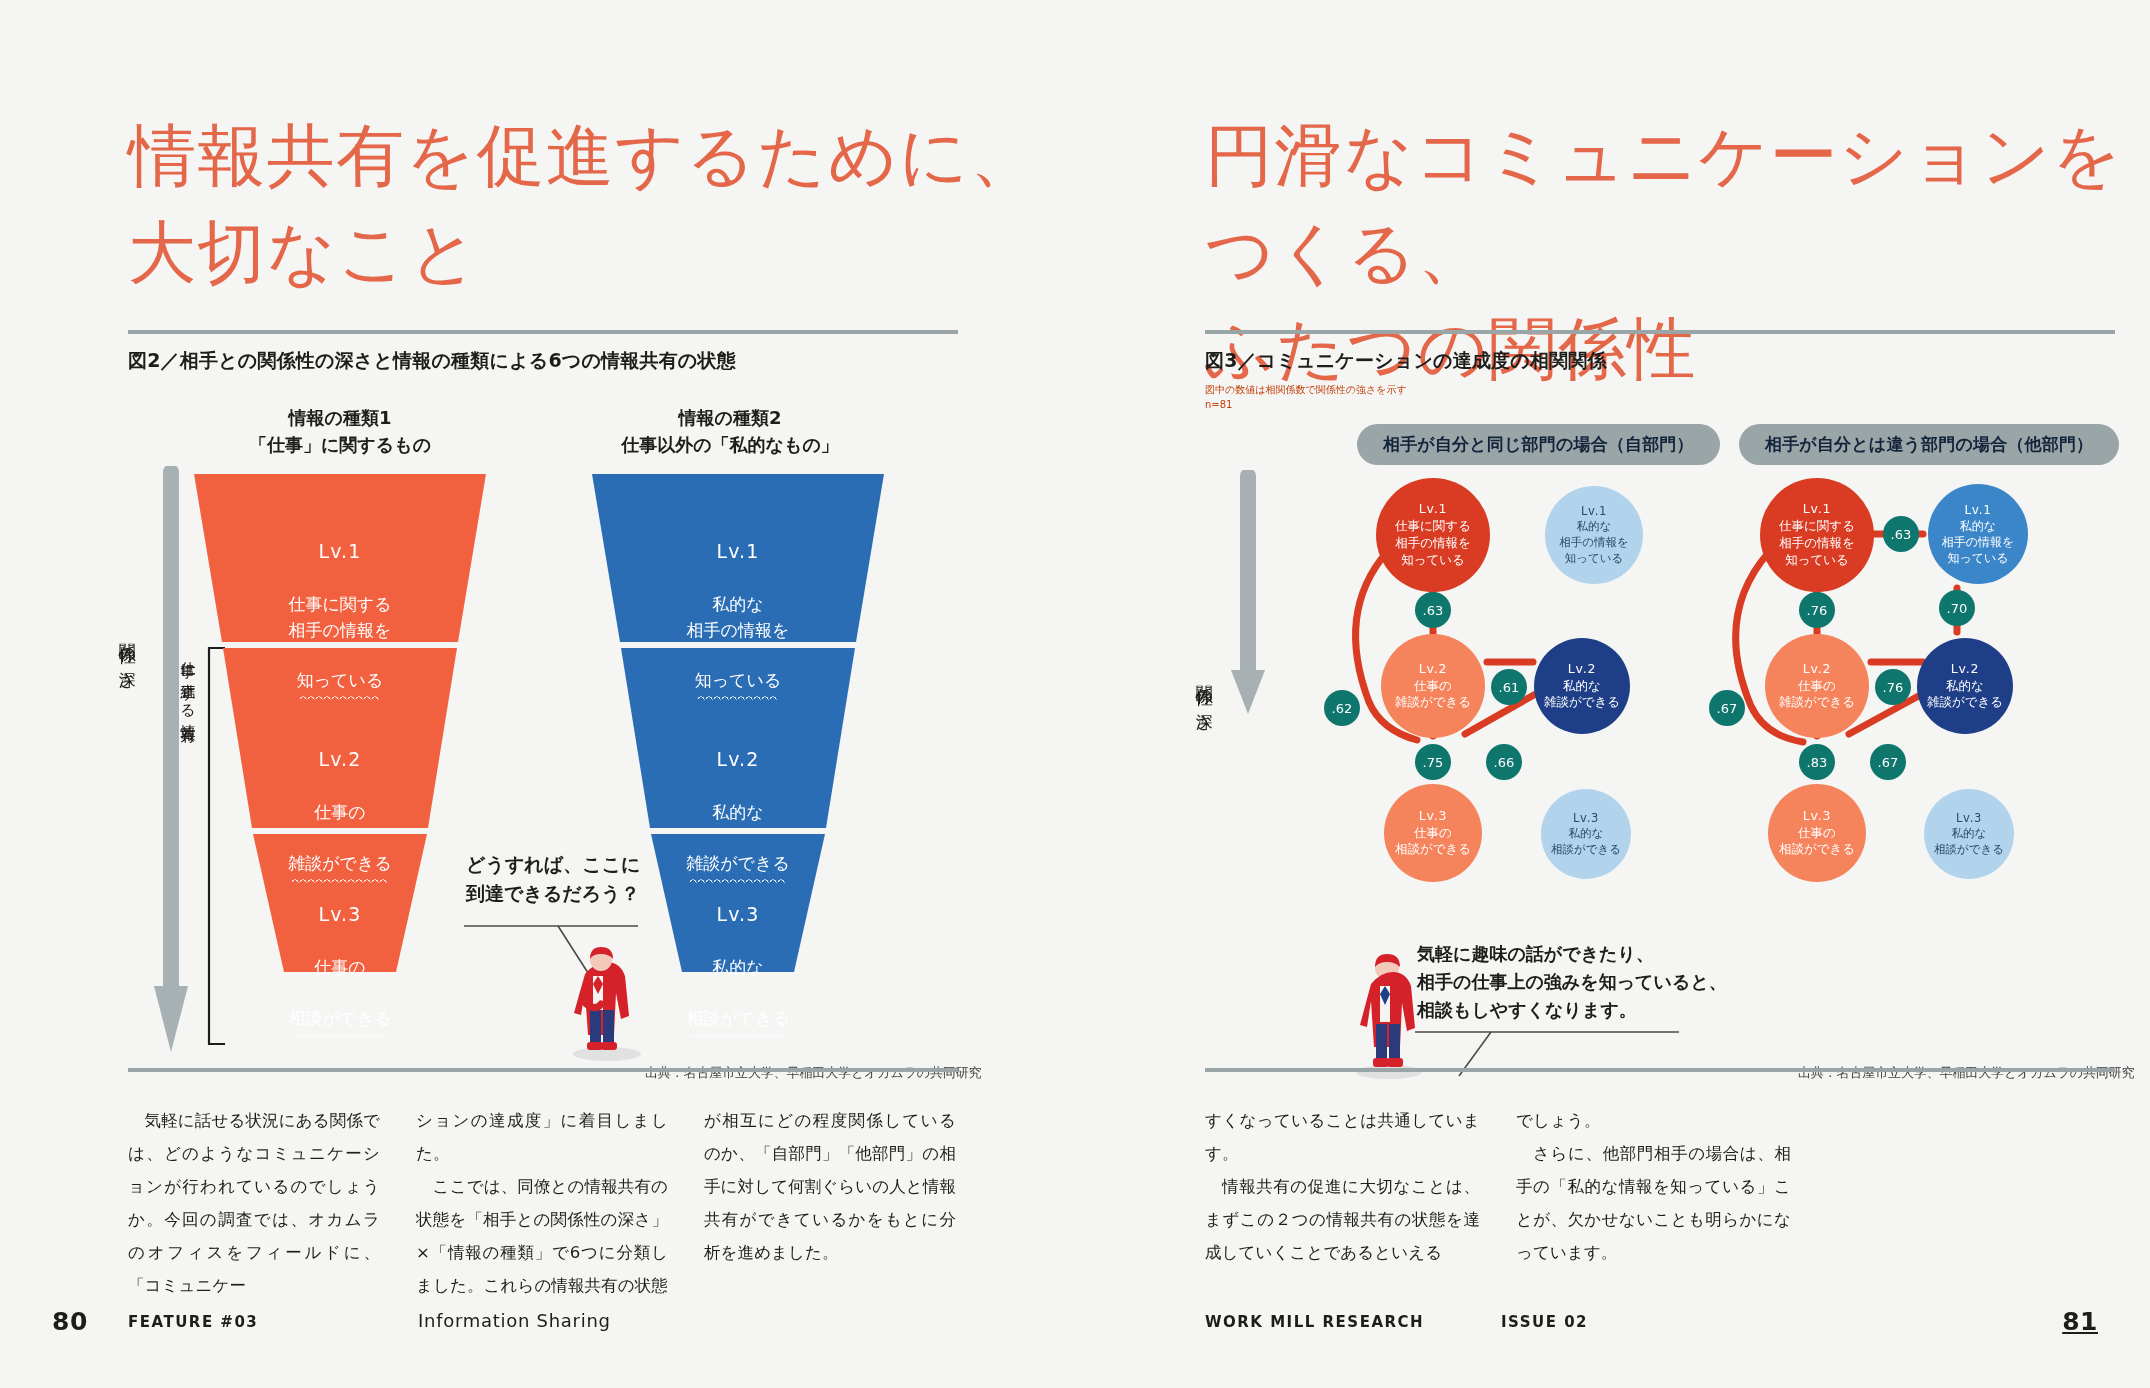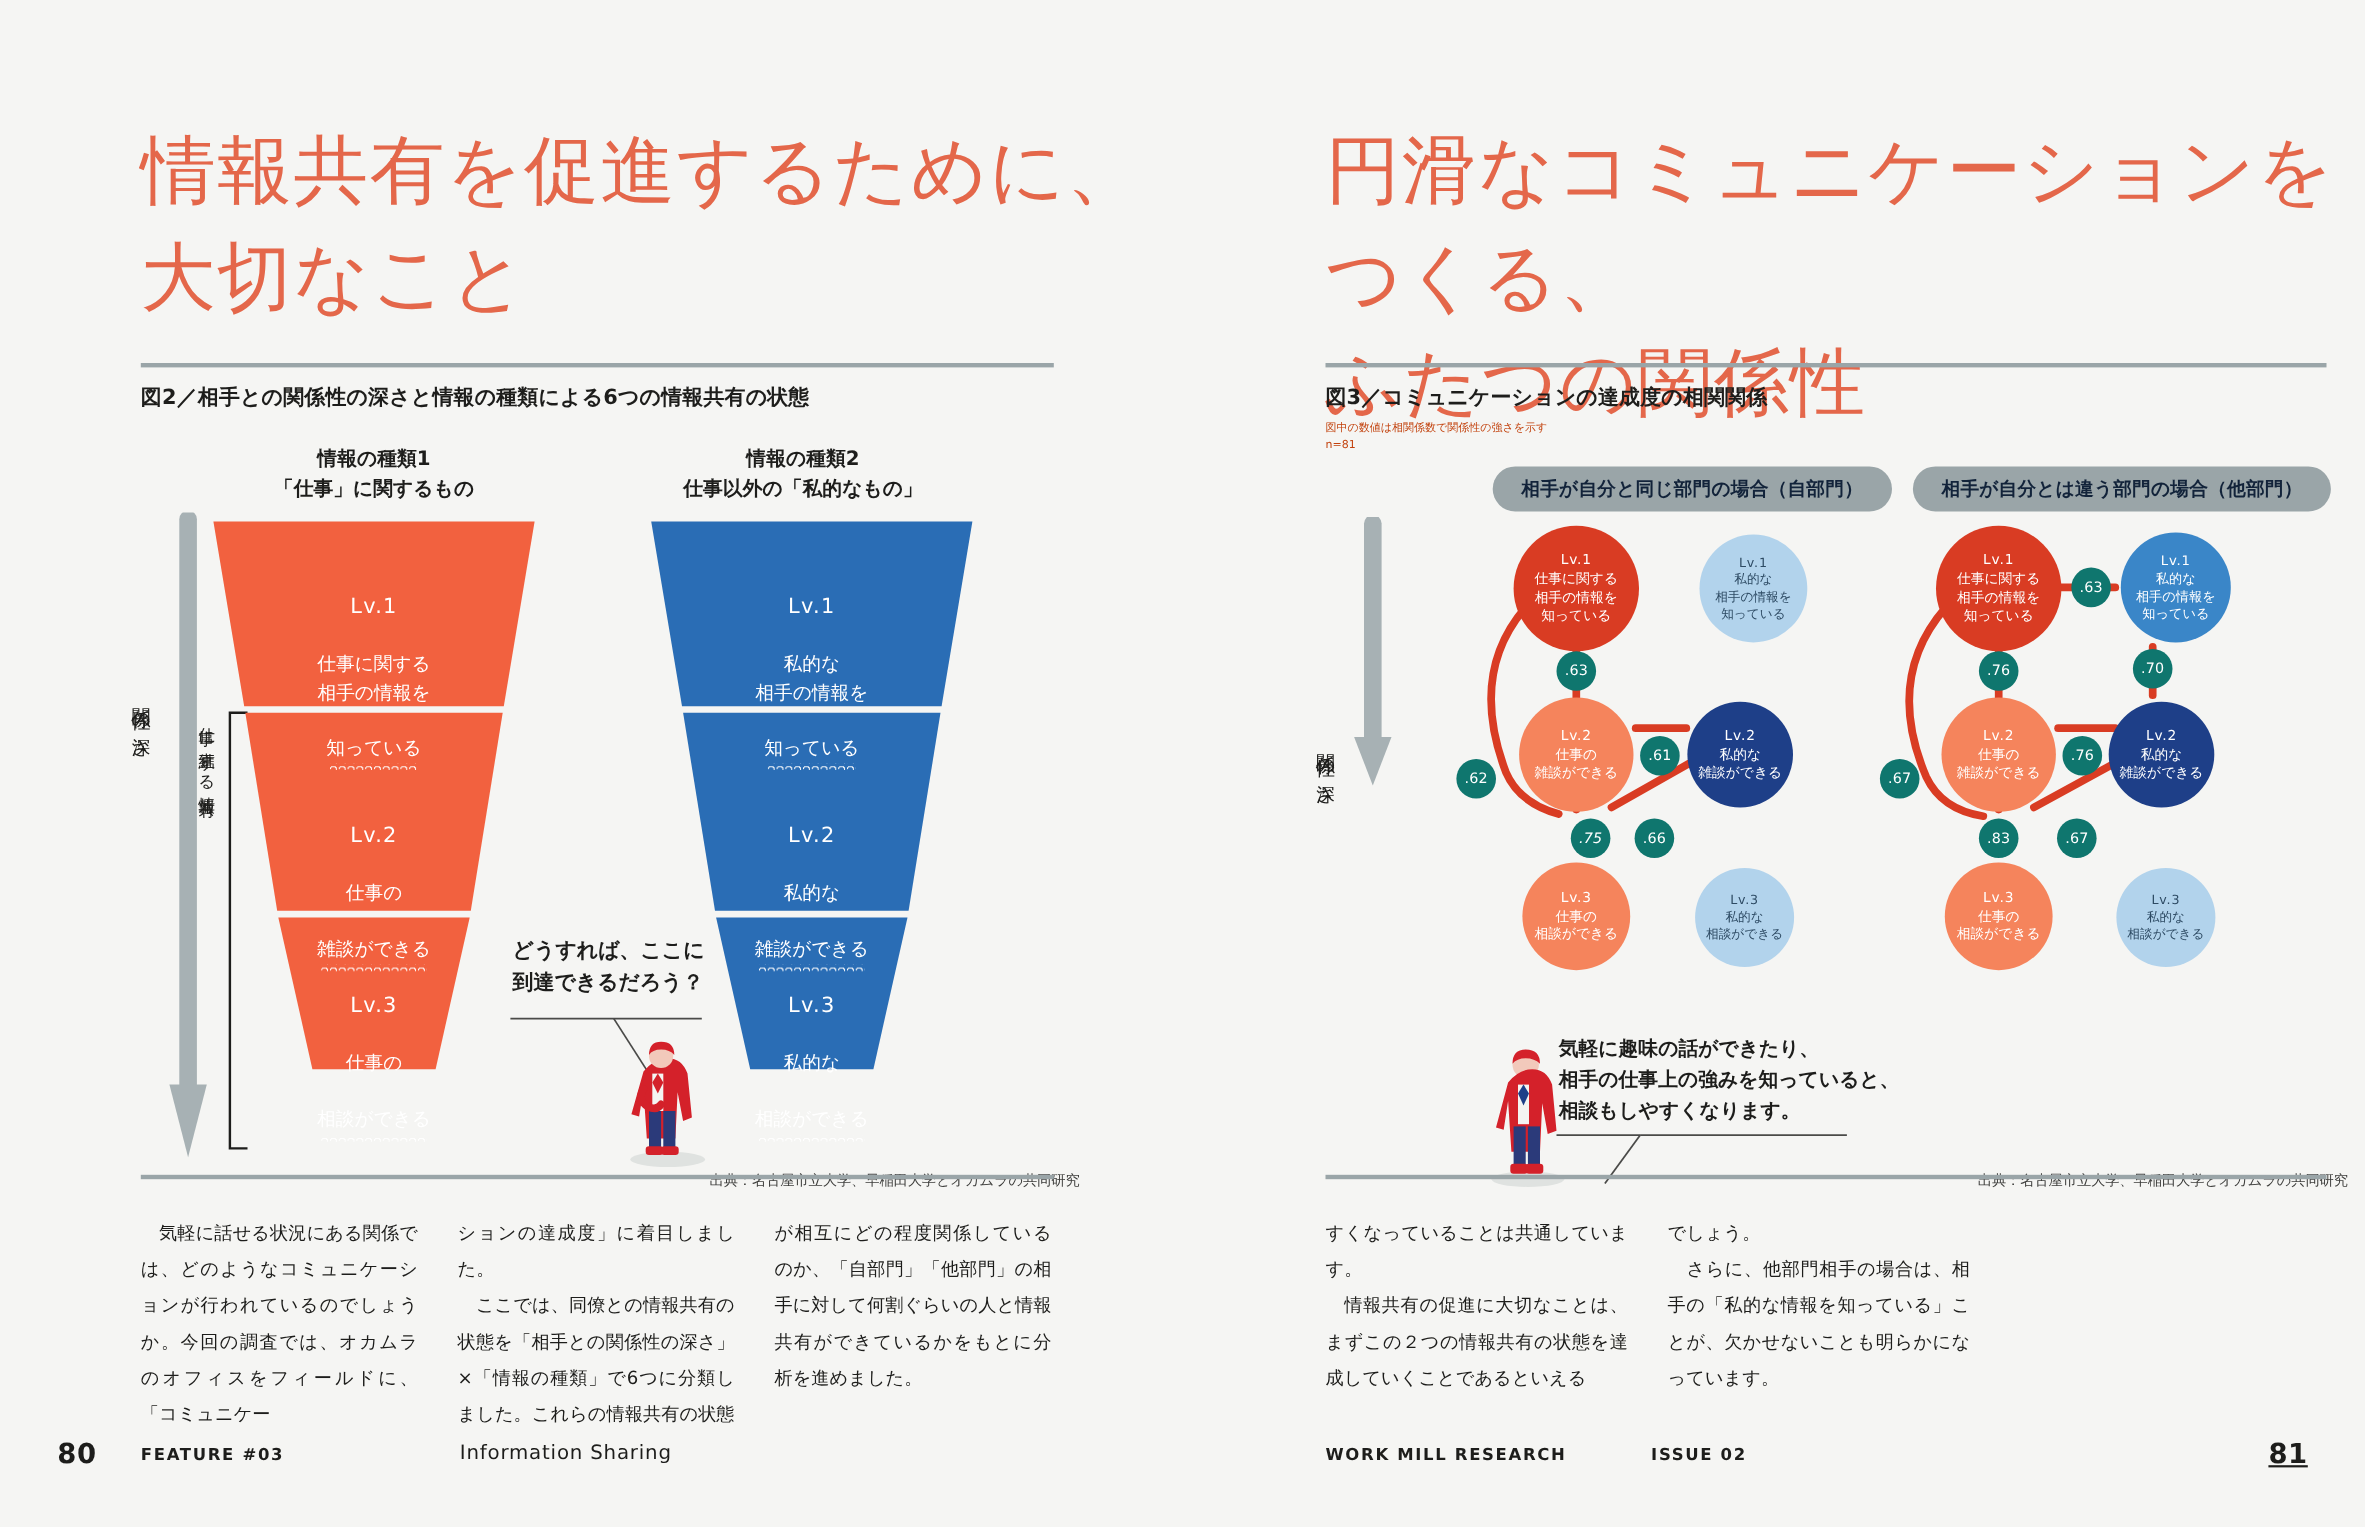--- a/index.html
+++ b/index.html
@@ -320,21 +320,21 @@
 相談ができる</span></div>
     </div>
     <div class="node" style="left:466px;top:789px;width:90px;height:90px;background:#b2d3ec;color:#2d4a63;font-size:11.5px;">
       <div><span class="lv">Lv.3</span><span>私的な
 相談ができる</span></div>
     </div>
 
     <div class="edge-val" style="left:340px;top:592px;width:36px;height:36px;">.63</div>
     <div class="edge-val" style="left:249px;top:690px;width:36px;height:36px;">.62</div>
     <div class="edge-val" style="left:416px;top:669px;width:36px;height:36px;">.61</div>
-    <div class="edge-val" style="left:353px;top:744px;width:36px;height:36px;font-style:italic;">.75</div>
+    <div class="edge-val" style="left:340px;top:744px;width:36px;height:36px;">.75</div>
     <div class="edge-val" style="left:411px;top:744px;width:36px;height:36px;">.66</div>
 
     <svg style="position:absolute;left:620px;top:480px;" width="400" height="350" viewBox="0 0 400 350">
       <g stroke="#d93c23" fill="none" stroke-width="7" stroke-linecap="round">
         <path d="M170 54 L228 54"></path>
         <path d="M122 110 L122 154"></path>
         <path d="M262 108 L262 152"></path>
         <path d="M176 182 L228 182"></path>
         <path d="M122 212 L122 256"></path>
         <path d="M154 254 L240 207"></path>

